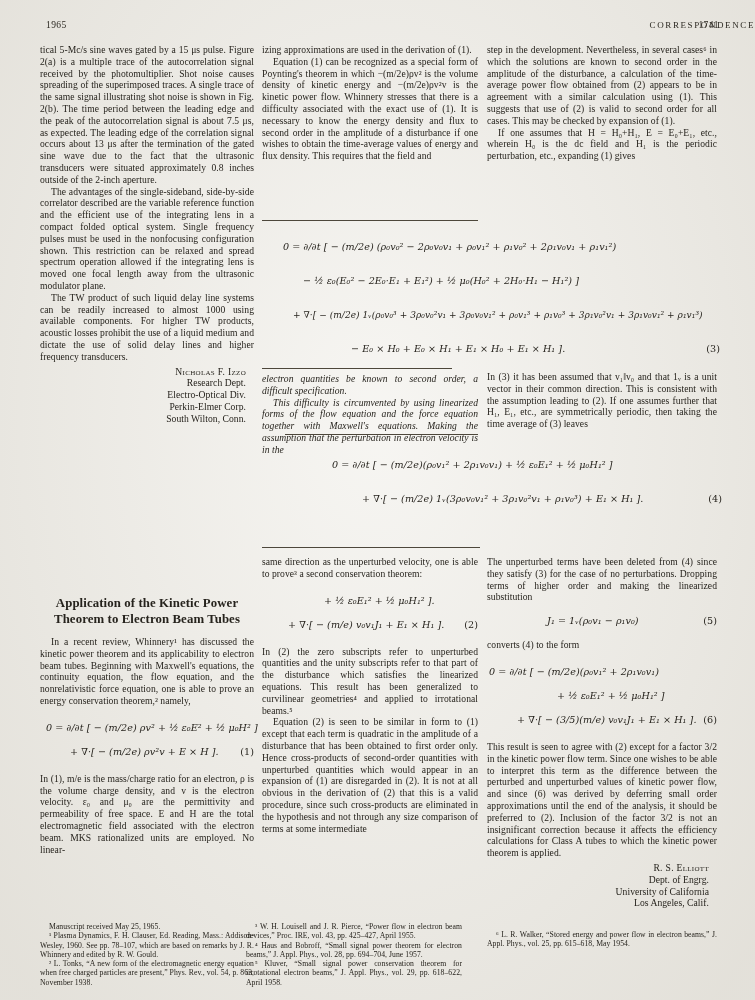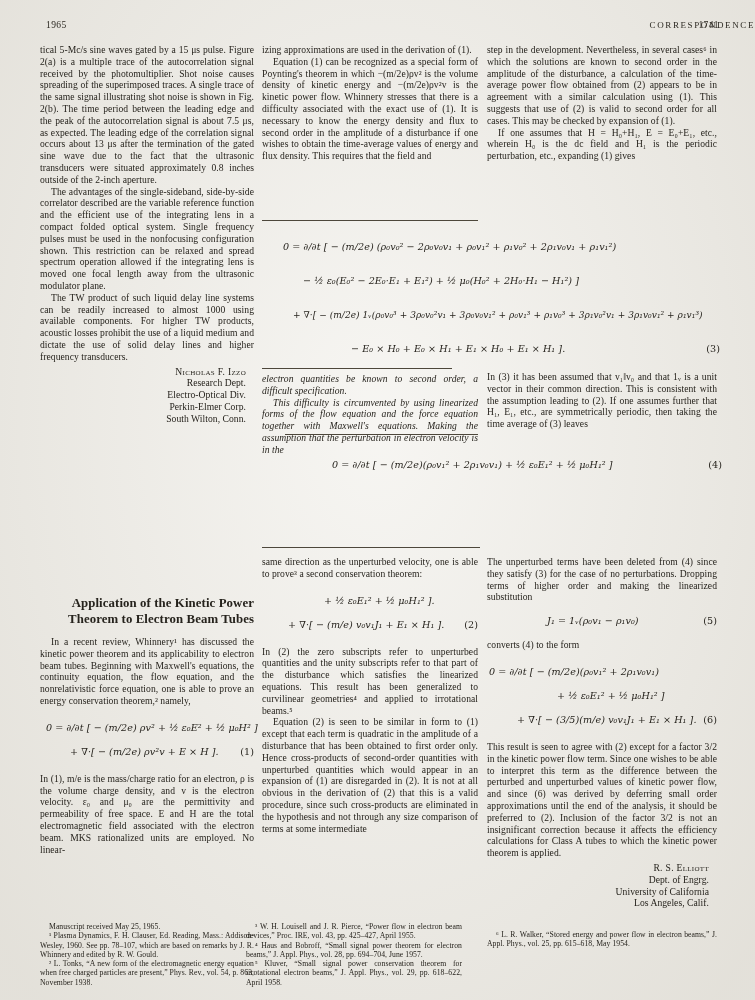--- a/index.html
+++ b/index.html
@@ -22,21 +22,21 @@
     text-align:justify;
     letter-spacing:0.05px;
   }
   .blk p{margin:0;text-indent:11px;}
   .blk p.noindent{text-indent:0;}
   .sig{margin-top:3px;text-align:right;padding-right:8px;}
   .sig .name{font-variant:small-caps;letter-spacing:0.3px;}
   .sig div{line-height:11.8px;}
   .art-title{
     font-weight:bold;font-size:12.8px;line-height:15.5px;
-    text-align:right;text-indent:0;margin:0 0 9px 0;letter-spacing:0.1px;
+    text-align:center;text-indent:0;margin:0 0 9px 0;letter-spacing:0.1px;
   }
   .eq-font{font-style:italic;font-family:"DejaVu Serif","DejaVu Sans",serif;}
   .eq-block{margin:9px 0;text-align:left;}
   .eq-line{position:relative;line-height:24px;white-space:nowrap;font-size:9.6px;}
   .eq-abs{position:absolute;}
   .eq-abs .eq-line{line-height:34px;}
   .eq-tag{position:absolute;right:0;bottom:0;font-style:normal;}
   .rule{position:absolute;height:0;border-top:1px solid #4d473b;}
   .fnotes{font-size:7.7px;line-height:9.3px;text-align:justify;}
   .fnotes p{margin:0;text-indent:9px;}
@@ -104,20 +104,21 @@
   <div class="blk" style="left:262px;top:373px;width:216px;font-style:italic;">
     <p class="noindent">electron quantities be known to second order, a difficult specification.</p>
     <p>This difficulty is circumvented by using linearized forms of the flow equation and the force equation together with Maxwell's equations. Making the assumption that the perturbation in electron velocity is in the</p>
   </div>
 
   <div class="rule" style="left:285px;top:434px;width:193px;"></div>
 
   <div class="blk eq-abs eq-font" style="left:262px;top:448px;width:460px;">
     <div class="eq-line" style="padding-left:70px;">0 = ∂/∂t [ − (m/2e)(ρ₀v₁² + 2ρ₁v₀v₁) + ½ ε₀E₁² + ½ μ₀H₁² ]</div>
     <div class="eq-line" style="padding-left:100px;">
+      <span>+ ∇·[ − (m/2e) 1ᵥ(3ρ₀v₀v₁² + 3ρ₁v₀²v₁ + ρ₁v₀³) + E₁ × H₁ ].</span>
       <span class="eq-tag">(4)</span>
     </div>
   </div>
 
   <div class="rule" style="left:262px;top:547px;width:218px;"></div>
 
   <div class="blk" style="left:262px;top:556px;width:216px;">
     <p class="noindent">same direction as the unperturbed velocity, one is able to prove³ a second conservation theorem:</p>
     <div class="eq-block eq-font">
       <div class="eq-line" style="padding-left:62px;">+ ½ ε₀E₁² + ½ μ₀H₁² ].</div>

